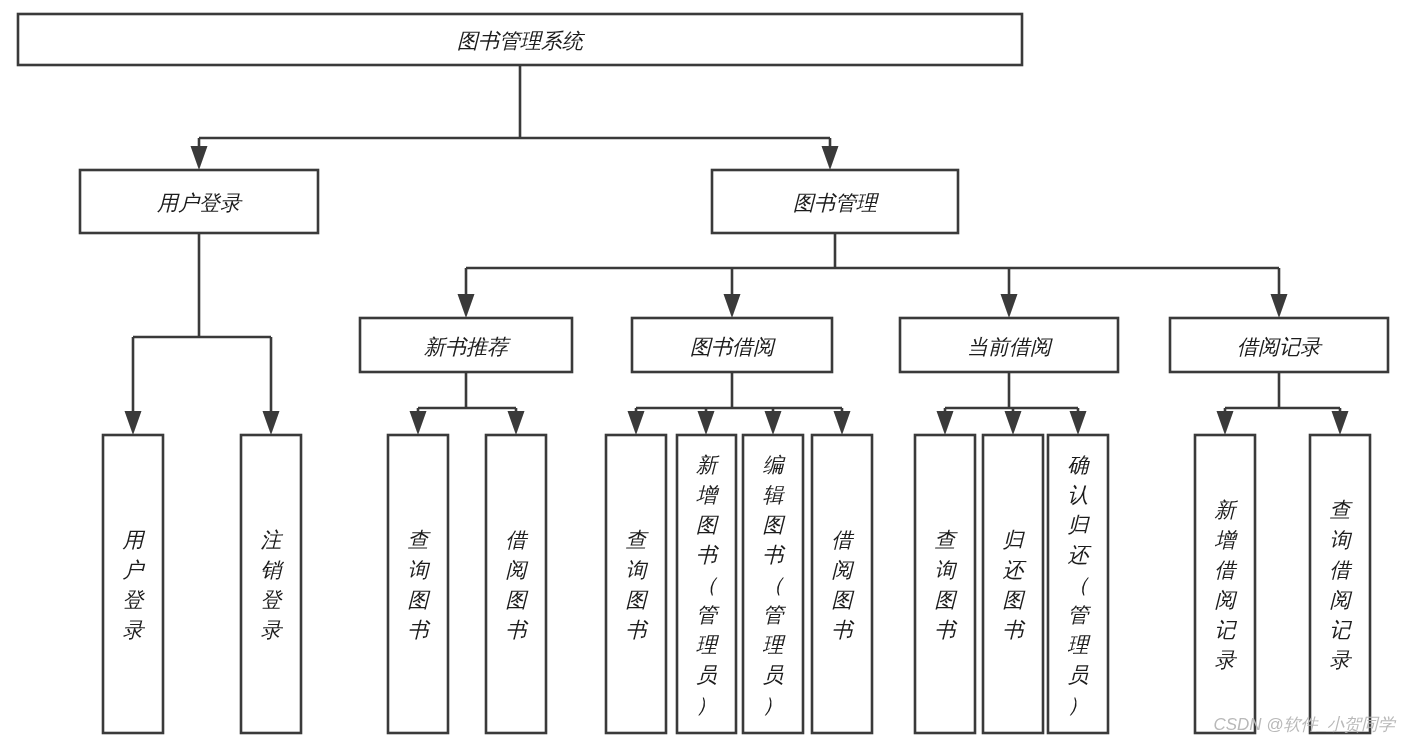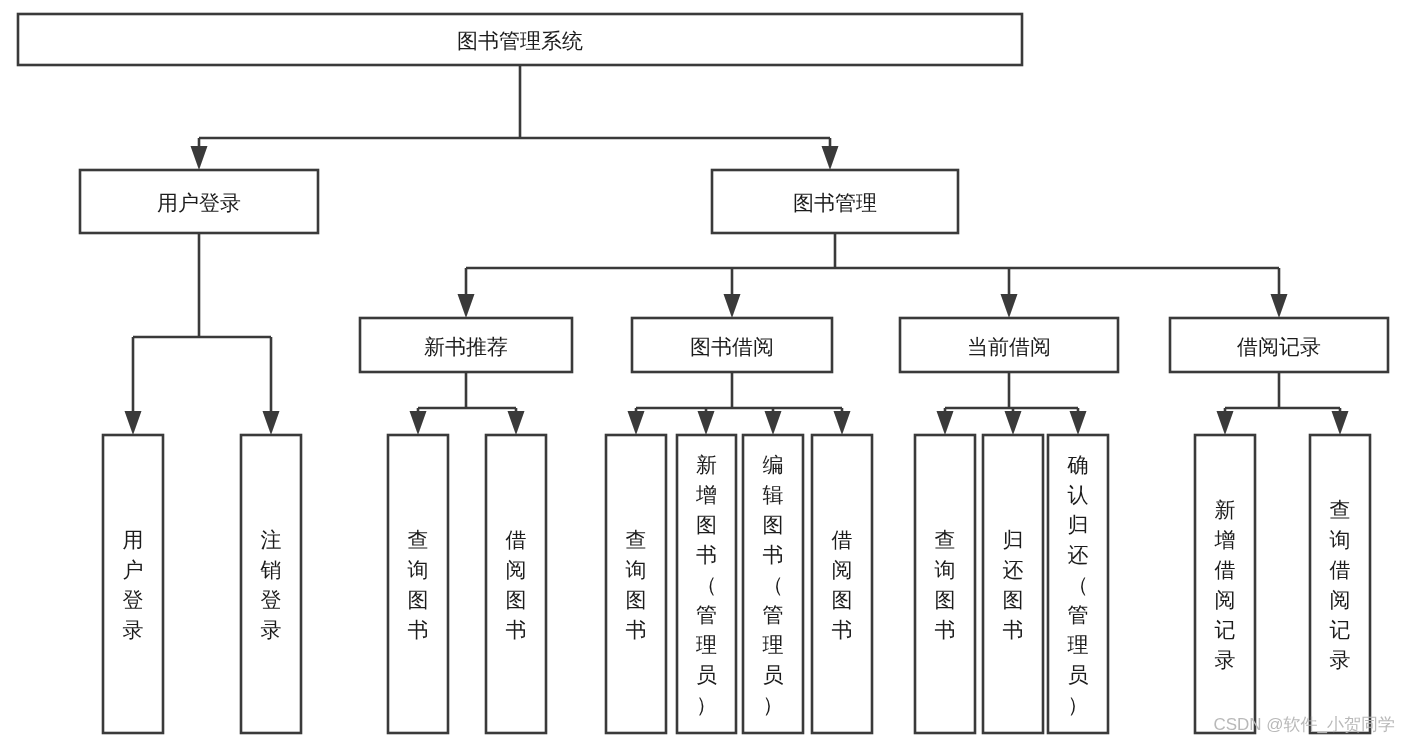--- a/index.html
+++ b/index.html
@@ -12,20 +12,21 @@
     height: 747px;
     font-family: "Liberation Sans", "DejaVu Sans", sans-serif;
     overflow: hidden;
     position: relative;
   }
   #diagram-root {
     position: absolute;
     left: 0; top: 0;
     width: 1251px;
     height: 747px;
+    font-style: italic;
   }
   svg#flow {
     display: block;
     width: 1405px;
     height: 747px;
   }
   .node-box {
     fill: #ffffff;
     stroke: #3a3a3a;
     stroke-width: 2.6;

